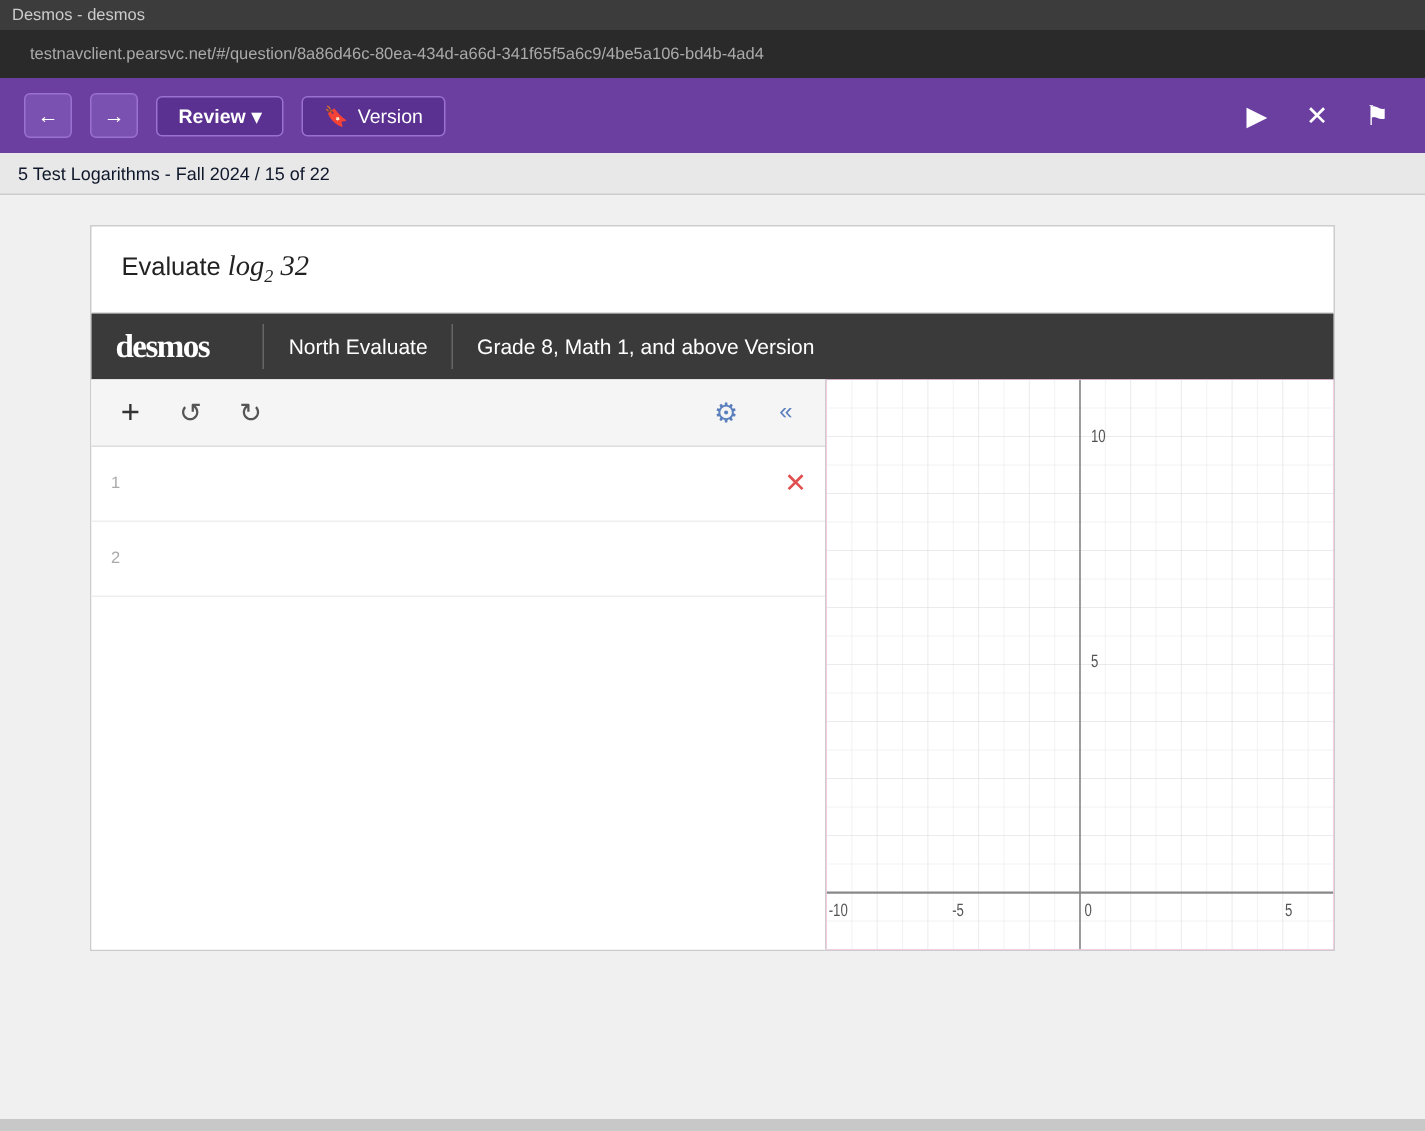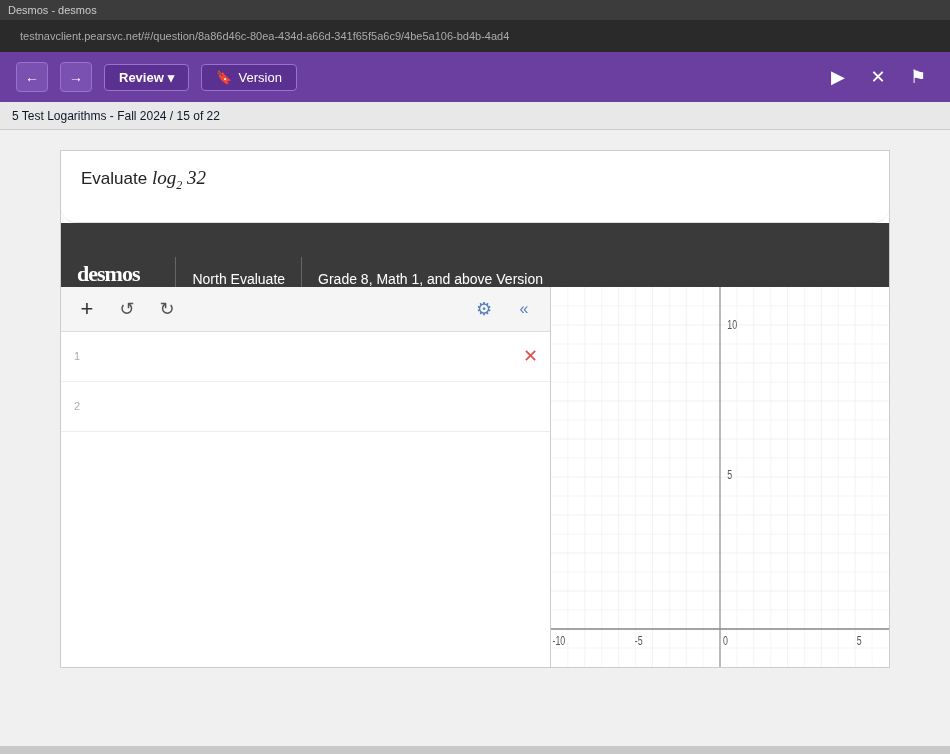--- a/index.html
+++ b/index.html
@@ -127,43 +127,42 @@
     }
 
     
     .question-area {
       background: white;
       border: 1px solid #ccc;
       min-height: 440px;
     }
 
     .question-header {
-      padding: 16px 20px 29px;
+      padding: 16px 20px 16px;
       font-size: 17px;
       color: #222;
       border-bottom: 1px solid #ddd;
-      border-radius: 15px;
     }
     .question-header .log-text {
       font-family: 'Times New Roman', serif;
       font-style: italic;
       font-size: 19px;
     }
     .sub {
       vertical-align: sub;
       font-size: 12px;
     }
 
     
     .desmos-header {
       background: #3a3a3a;
       display: flex;
-      align-items: flex-end;
+      align-items: center;
       padding: 0 16px;
-      height: 64px;
+      height: 44px;
       gap: 0;
     }
     .desmos-logo {
       color: white;
       font-size: 22px;
       font-weight: bold;
       font-family: Georgia, serif;
       letter-spacing: -1px;
       margin-right: 20px;
     }

